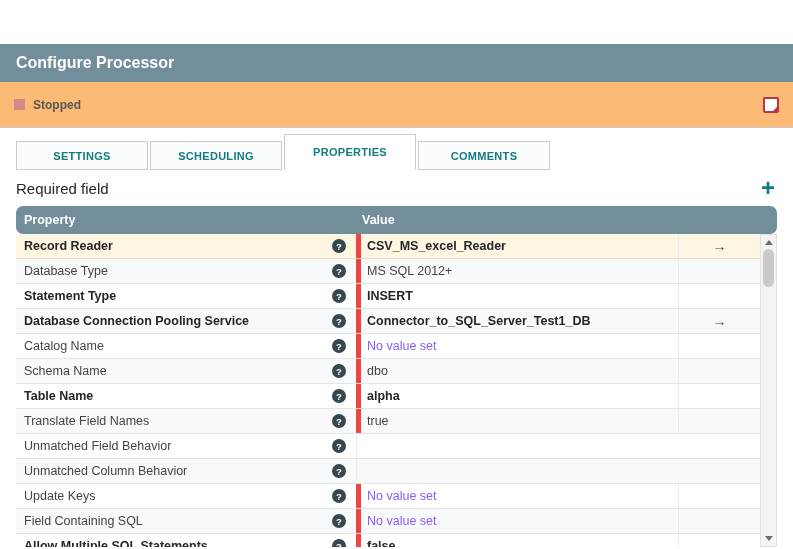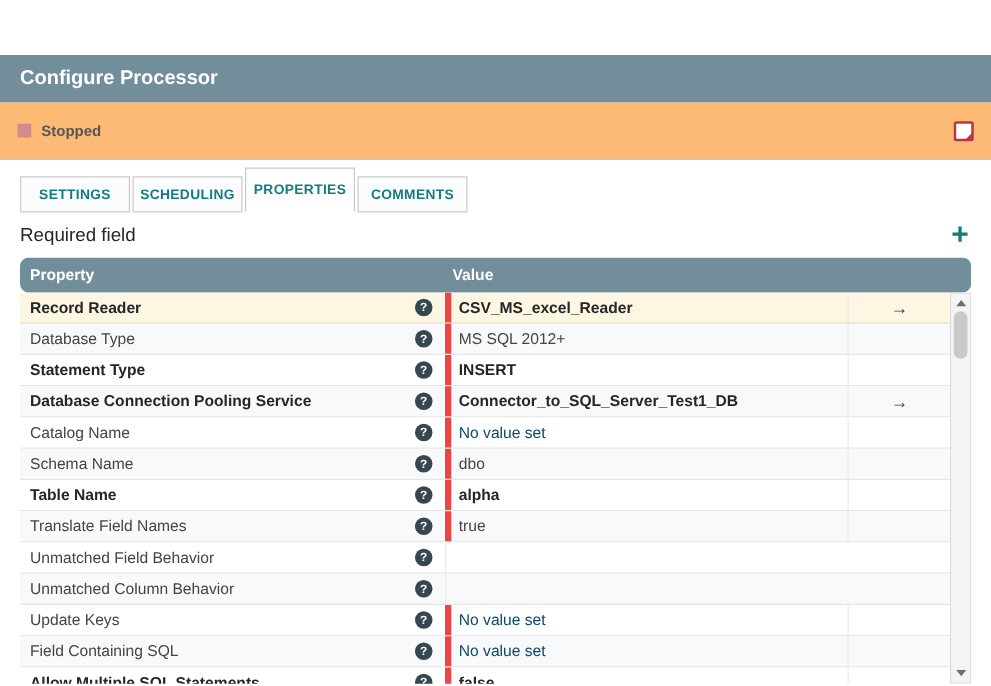--- a/index.html
+++ b/index.html
@@ -47,21 +47,21 @@
     border-bottom: 6px solid #BA3544;
   }
 
   
   .tabbar {
     flex: 0 0 42px; height: 42px;
     display: flex; align-items: flex-end;
     padding: 0 16px;
   }
   .tab {
-    width: 88px; height: 29px;
+    width: 132px; height: 29px;
     border: 1px solid #ccc; background: #fbfcfc;
     color: #117C82; font-size: 11px; font-weight: bold;
     letter-spacing: 0.3px;
     display: flex; align-items: center; justify-content: center;
     margin-right: 2px; cursor: pointer;
   }
   .tab.active {
     height: 36px; background: #fff;
     border-bottom: 1px solid #fff;
   }
@@ -123,21 +123,21 @@
     border-left: 5px solid #ef4444;
     white-space: nowrap; overflow: hidden;
   }
   .col-act {
     width: 82px; flex: 0 0 82px; height: 100%;
     display: flex; align-items: center; justify-content: center;
     border-left: 1px solid #ececec;
   }
   .goto { color: #37474F; font-size: 14px; font-weight: bold; cursor: pointer; }
   .trow.required .pname, .trow.required .col-val { font-weight: bold; color: #262626; }
-  .trow.unset .col-val { color: #0c4a6e; }
+  .trow.unset .col-val { color: #8b5cf6; }
 
   
   .scrollbar {
     position: absolute; top: 0; right: 0; bottom: 0; width: 17px;
     background: #F4F4F4; border: 1px solid #E0E0E0;
     display: flex; flex-direction: column; align-items: center;
   }
   .sb-up, .sb-down { width: 0; height: 0; cursor: pointer; }
   .sb-up {
     margin-top: 5px;

